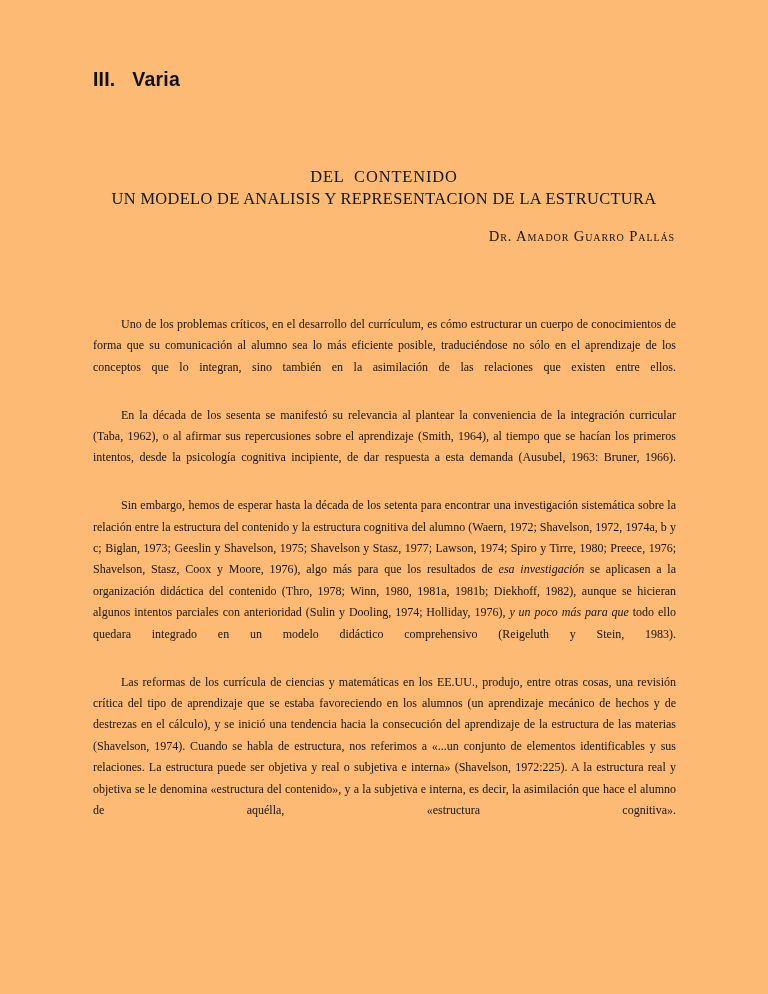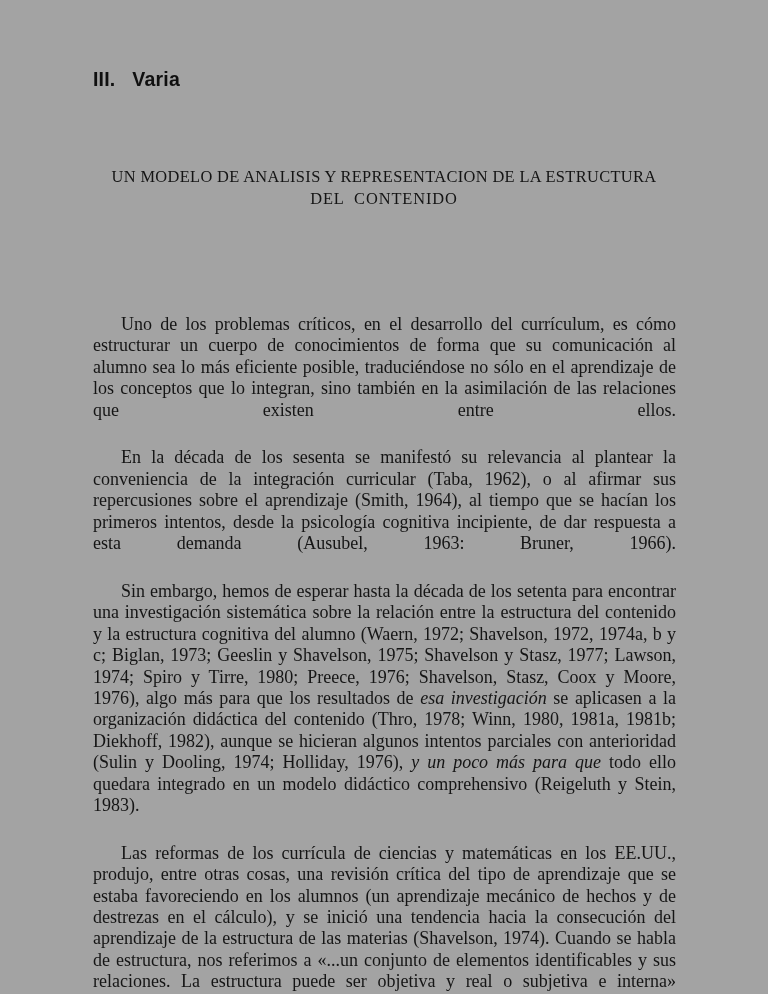--- a/index.html
+++ b/index.html
@@ -16,21 +16,21 @@
     color: #161616;
     -webkit-font-smoothing: antialiased;
   }
 
   .page {
     position: absolute;
     left: 0;
     top: 0;
     width: 768px;
     height: 994px;
-    background: #a3a3a3;
+    background: #fdba74;
   }
 
   
   .section-heading {
     position: absolute;
     left: 93px;
     top: 68px;
     font-family: "Liberation Sans", "DejaVu Sans", sans-serif;
     font-weight: bold;
     font-size: 19.5px;
@@ -76,21 +76,21 @@
 
   
   .body-text {
     position: absolute;
     left: 93px;
     top: 314px;
     width: 583px;
   }
   .para {
     margin: 0 0 0 0;
-    font-size: 18px;
+    font-size: 12px;
     line-height: 21.4px;
     text-align: justify;
     text-justify: inter-word;
     text-indent: 28px;
     color: #151515;
     hyphens: manual;
   }
   .para + .para {
     margin-top: 5px;
   }
@@ -104,24 +104,25 @@
   }
 </style>
 </head>
 <body>
 
 <div class="page">
 
   <div class="section-heading">III.   Varia</div>
 
   <div class="title-block">
+    <div class="title-line second">DEL  CONTENIDO</div>
     <div class="title-line">UN MODELO DE ANALISIS Y REPRESENTACION DE LA ESTRUCTURA</div>
-    <div class="title-line second">DEL  CONTENIDO</div>
   </div>
 
+  <div class="byline">Dr. Amador Guarro Pallás</div>
 
   <div class="body-text">
     <p class="para">Uno de los problemas críticos, en el desarrollo del currículum, es cómo estructurar un cuerpo de conocimientos de forma que su comunicación al alumno sea lo más eficiente posible, traduciéndose no sólo en el aprendizaje de los con⁠ceptos que lo integran, sino también en la asimilación de las relaciones que existen entre ellos.</p>
     <p class="para">En la década de los sesenta se manifestó su relevancia al plantear la con⁠veniencia de la integración curricular (Taba, 1962), o al afirmar sus repercusio⁠nes sobre el aprendizaje (Smith, 1964), al tiempo que se hacían los primeros intentos, desde la psicología cognitiva incipiente, de dar respuesta a esta deman⁠da (Ausubel, 1963: Bruner, 1966).</p>
     <p class="para">Sin embargo, hemos de esperar hasta la década de los setenta para encon⁠trar una investigación sistemática sobre la relación entre la estructura del con⁠tenido y la estructura cognitiva del alumno (Waern, 1972; Shavelson, 1972, 1974a, b y c; Biglan, 1973; Geeslin y Shavelson, 1975; Shavelson y Stasz, 1977; Lawson, 1974; Spiro y Tirre, 1980; Preece, 1976; Shavelson, Stasz, Coox y Moore, 1976), algo más para que los resultados de <i>esa investigación</i> se apli⁠casen a la organización didáctica del contenido (Thro, 1978; Winn, 1980, 1981a, 1981b; Diekhoff, 1982), aunque se hicieran algunos intentos parciales con an⁠terioridad (Sulin y Dooling, 1974; Holliday, 1976), <i>y un poco más para que</i> todo ello quedara integrado en un modelo didáctico comprehensivo (Reigeluth y Stein, 1983).</p>
     <p class="para">Las reformas de los currícula de ciencias y matemáticas en los EE.UU., produjo, entre otras cosas, una revisión crítica del tipo de aprendizaje que se estaba favoreciendo en los alumnos (un aprendizaje mecánico de hechos y de destrezas en el cálculo), y se inició una tendencia hacia la consecución del apren⁠dizaje de la estructura de las materias (Shavelson, 1974). Cuando se habla de estructura, nos referimos a «...un conjunto de elementos identificables y sus relaciones. La estructura puede ser objetiva y real o subjetiva e interna» (Sha⁠velson, 1972:225). A la estructura real y objetiva se le denomina «estructura del contenido», y a la subjetiva e interna, es decir, la asimilación que hace el alumno de aquélla, «estructura cognitiva».</p>
   </div>
 
 </div>
 

